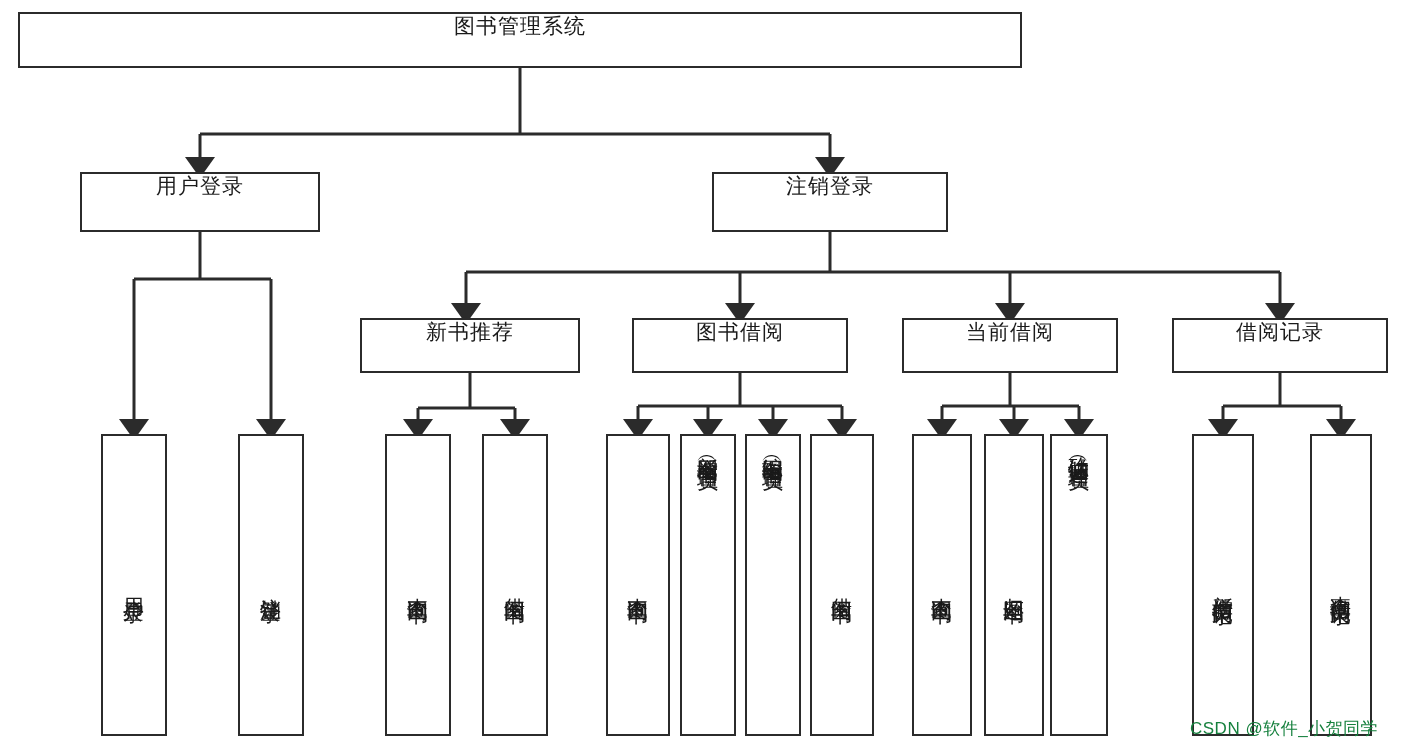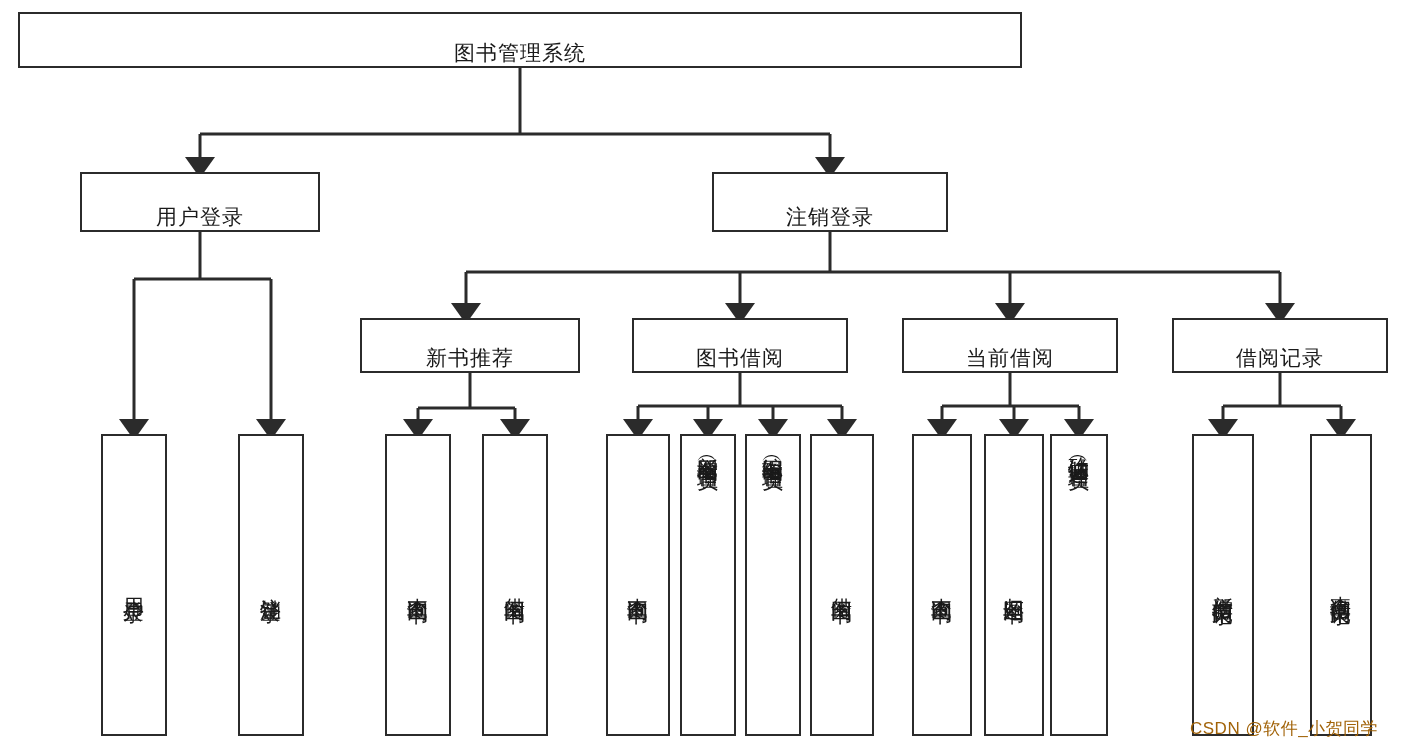--- a/index.html
+++ b/index.html
@@ -24,21 +24,21 @@
     width: 1405px;
     height: 747px;
     pointer-events: none;
   }
   .node {
     position: absolute;
     box-sizing: border-box;
     border: 2px solid #2b2b2b;
     background: #ffffff;
     display: flex;
-    align-items: flex-end;
+    align-items: flex-start;
     justify-content: center;
     color: #1a1a1a;
   }
   .node .label {
     display: block;
     text-align: center;
     line-height: 1.18;
     white-space: nowrap;
   }
   .node.horizontal .label {
@@ -59,21 +59,21 @@
   }
   .node.vertical.toptext {
     align-items: flex-start;
   }
   .node.vertical.toptext .label {
     margin-top: 4px;
   }
   .watermark {
     position: absolute;
     font-size: 17px;
-    color: #a16207;
+    color: #15803d;
     white-space: nowrap;
     letter-spacing: 0.5px;
   }
 </style>
 </head>
 <body>
 
 <div id="canvas">
 
   <svg class="links" viewBox="0 0 1405 747" xmlns="http://www.w3.org/2000/svg">

